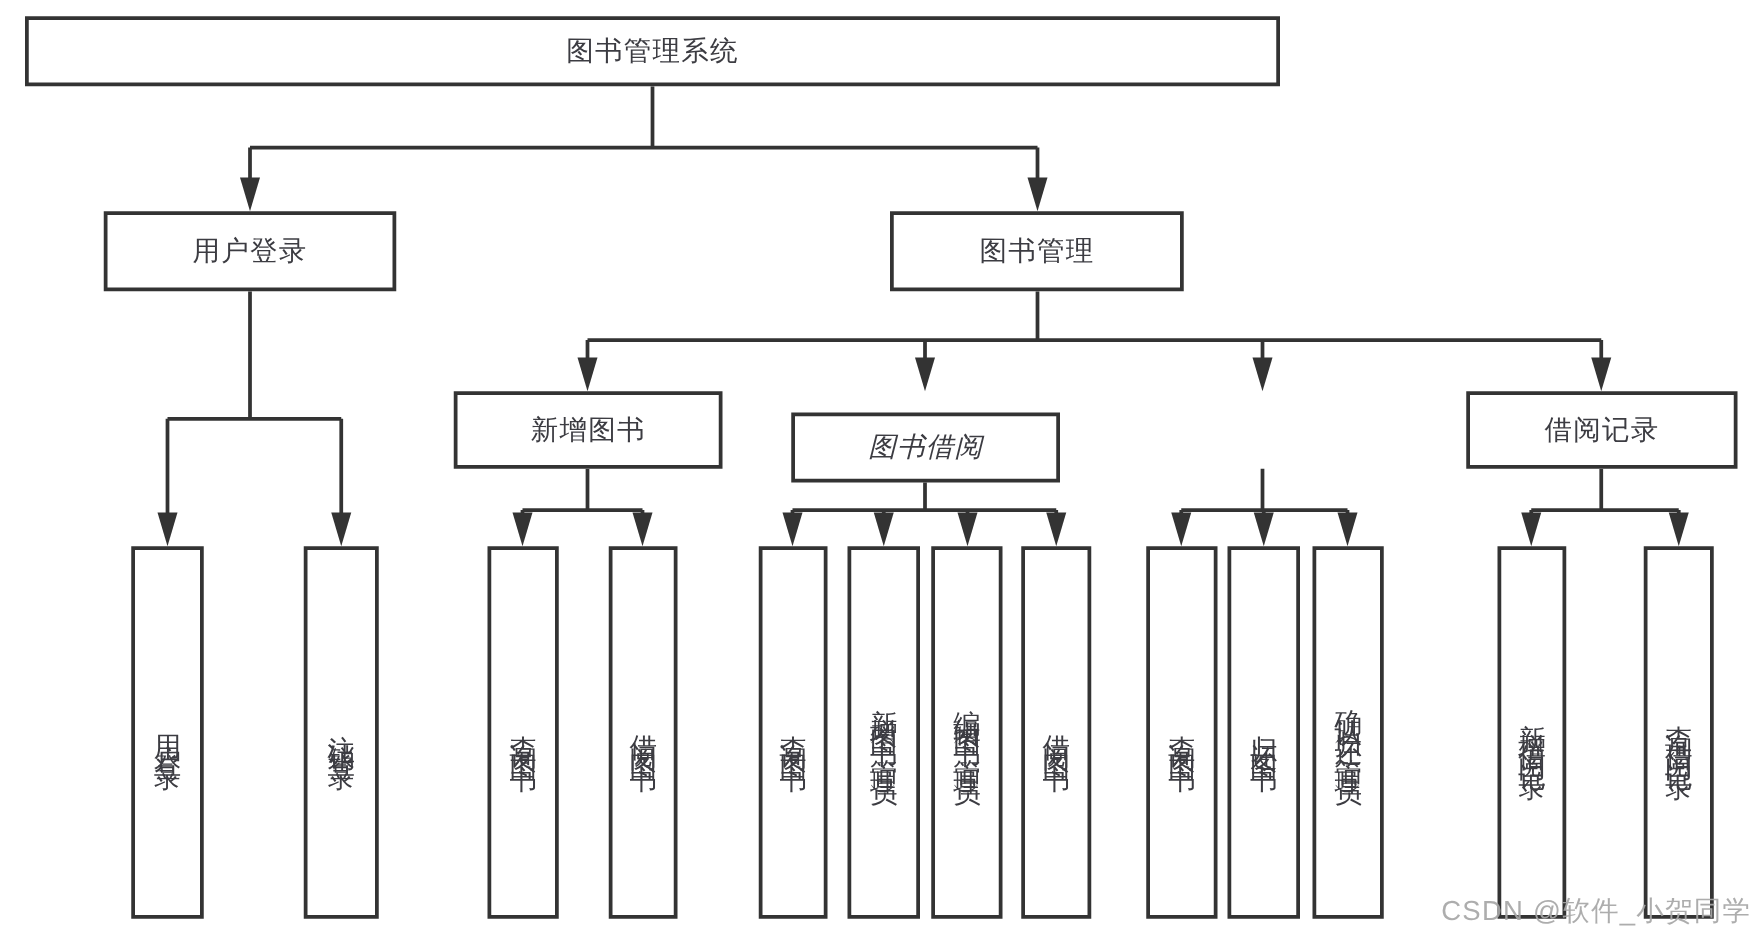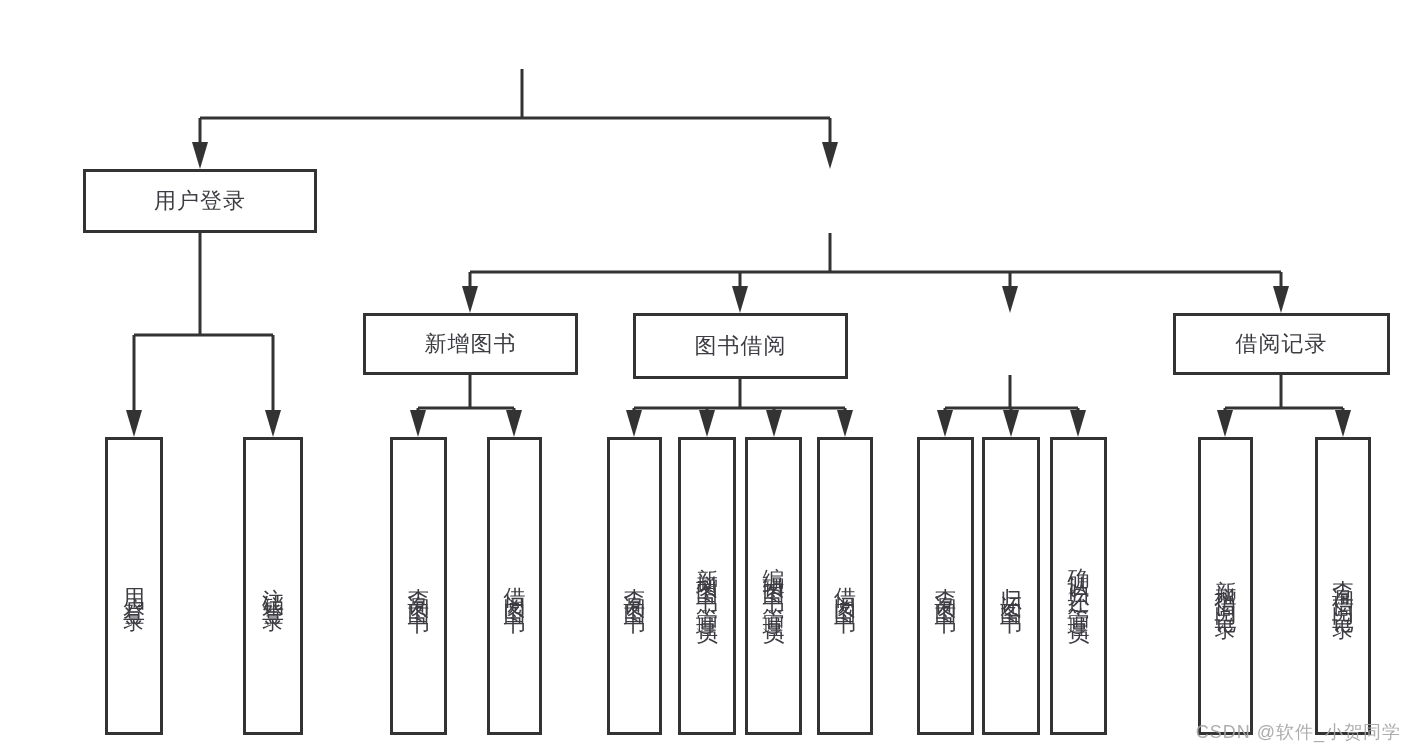--- a/index.html
+++ b/index.html
@@ -44,42 +44,42 @@
     text-orientation: mixed;
     letter-spacing: 8px;
     line-height: 1;
     white-space: nowrap;
   }
   
   #n-root   { left: 20px;  top: 13px;  width: 1004px; height: 56px; }
   #n-login2 { left: 83px;  top: 169px; width: 234px;  height: 64px; }
   #n-mgmt   { left: 712px; top: 169px; width: 235px;  height: 64px; }
   #n-rec    { left: 363px; top: 313px; width: 215px;  height: 62px; }
-  #n-bor    { left: 633px; top: 313px; width: 215px;  height: 66px; }
+  #n-bor    { left: 633px; top: 330px; width: 215px;  height: 56px; font-style: italic; }
   #n-cur    { left: 903px; top: 313px; width: 215px;  height: 62px; }
   #n-recd   { left: 1173px;top: 313px; width: 217px;  height: 62px; }
   
   #v-login   { left: 105px;  width: 58px; }
   #v-logout  { left: 243px;  width: 60px; }
   #v-rq      { left: 390px;  width: 57px; }
   #v-rb      { left: 487px;  width: 55px; }
   #v-bq      { left: 607px;  width: 55px; }
   #v-badd    { left: 678px;  width: 58px; }
   #v-bedit   { left: 745px;  width: 57px; }
   #v-bb      { left: 817px;  width: 56px; }
   #v-cq      { left: 917px;  width: 57px; }
   #v-cret    { left: 982px;  width: 58px; }
   #v-cconf   { left: 1050px; width: 57px; }
   #v-radd    { left: 1198px; width: 55px; }
   #v-rqr     { left: 1315px; width: 56px; }
   #watermark {
     position: absolute;
     right: 4px;
     bottom: 3px;
-    font-size: 18px;
+    font-size: 22px;
     color: #a7a7a7;
     opacity: 0.92;
     z-index: 5;
     letter-spacing: 1px;
     white-space: nowrap;
   }
 </style>
 </head>
 <body>
 
@@ -144,24 +144,30 @@
       <polygon points="774,437 766,410 782,410"></polygon>
       <polygon points="845,437 837,410 853,410"></polygon>
       <polygon points="945,437 937,410 953,410"></polygon>
       <polygon points="1011,437 1003,410 1019,410"></polygon>
       <polygon points="1078,437 1070,410 1086,410"></polygon>
       <polygon points="1225,437 1217,410 1233,410"></polygon>
       <polygon points="1343,437 1335,410 1351,410"></polygon>
     </g>
   </svg>
 
+  <div class="node" id="n-root">
+    <span>图书管理系统</span>
+  </div>
 
   <div class="node" id="n-login2">
     <span>用户登录</span>
   </div>
+  <div class="node" id="n-mgmt">
+    <span>图书管理</span>
+  </div>
 
   <div class="node" id="n-rec">
     <span>新增图书</span>
   </div>
   <div class="node" id="n-bor">
     <span>图书借阅</span>
   </div>
   <div class="node" id="n-recd">
     <span>借阅记录</span>
   </div>

